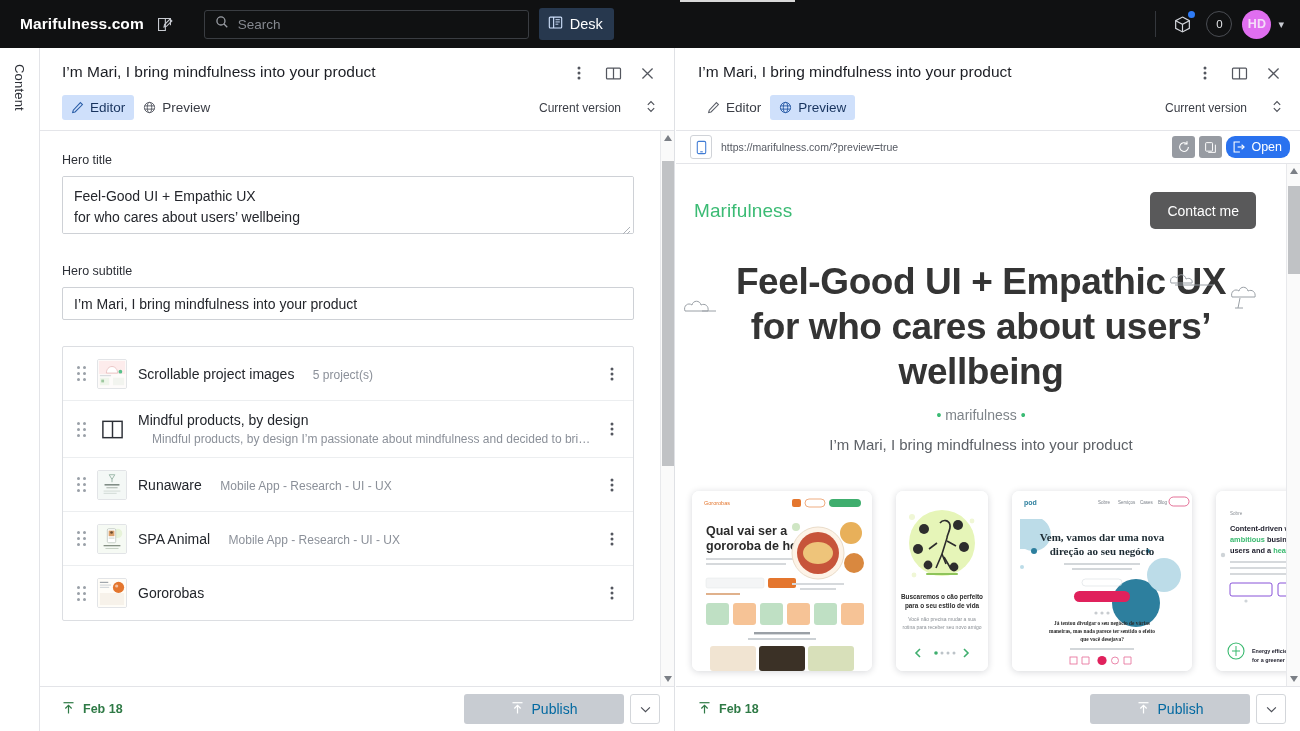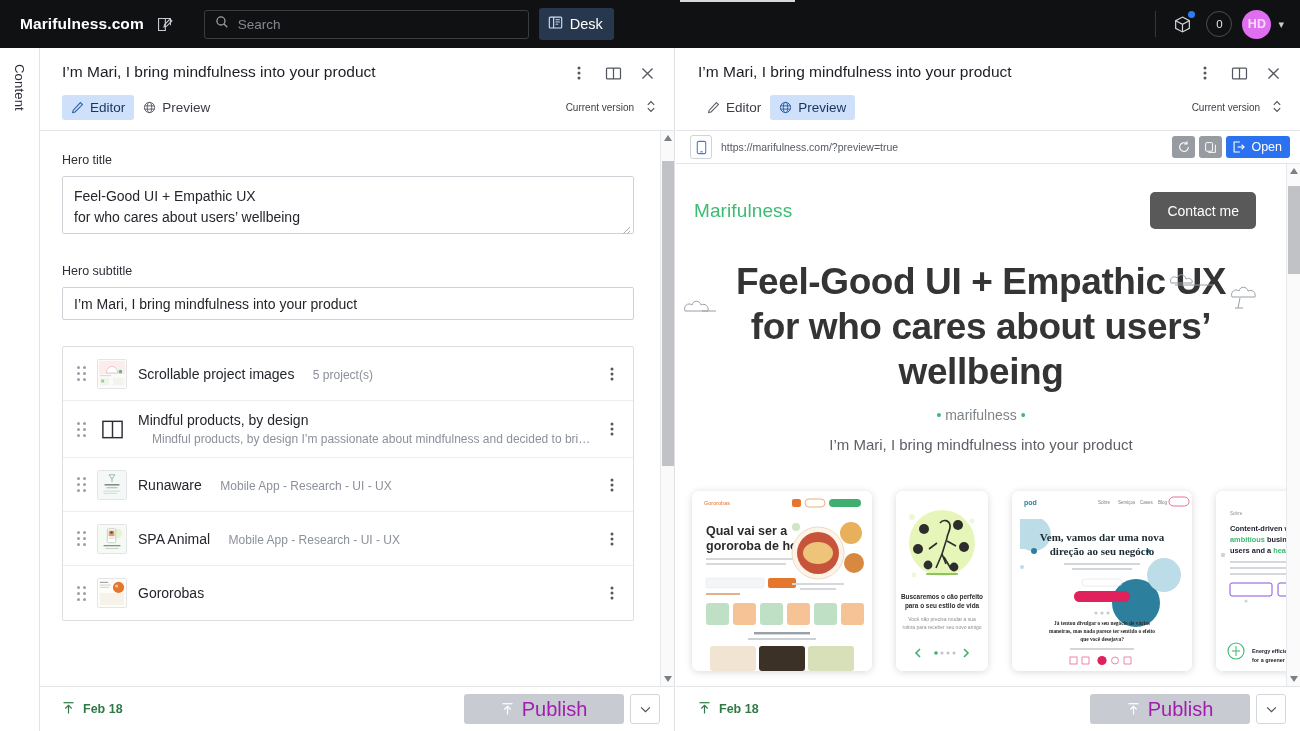--- a/index.html
+++ b/index.html
@@ -97,22 +97,22 @@
 
   .pane-tabs { display: flex; align-items: center; margin-top: 9px; padding-bottom: 10px; }
   .tab {
     display: flex; align-items: center; gap: 6px; height: 25px;
     padding: 0 9px; border-radius: 3px; font-size: 13.5px; color: #3a3d45; cursor: pointer;
   }
   .tab.active { background: #cfe0fb; color: #17335e; }
   .tab.active .tab-ico { color: #2b5ea8; }
   .tab-ico { color: #5b5f68; display: flex; }
   .version-sel {
-    margin-left: auto; display: flex; align-items: center; gap: 12px;
-    font-size: 10px; color: #3b3e46; cursor: pointer; padding-right: 4px;
+    margin-left: auto; display: flex; align-items: center; gap: 25px;
+    font-size: 12px; color: #3b3e46; cursor: pointer; padding-right: 4px;
   }
   .pane-sep { height: 1px; background: #e4e5e9; }
 
   
   .editor-scroll {
     position: relative; flex: 1; overflow: hidden; background: #fff;
   }
   .editor-inner { padding: 22px 40px 0 22px; }
   .seo-row {
     display: flex; align-items: center; gap: 6px; font-size: 13.5px;
@@ -178,23 +178,23 @@
 
   
   .pane-foot {
     height: 45px; border-top: 1px solid #e3e4e8; background: #fff;
     display: flex; align-items: center; padding: 0 14px 0 22px; gap: 10px;
   }
   .foot-date { display: flex; align-items: center; gap: 8px; font-size: 12.5px;
                color: #2f7a46; font-weight: 600; }
   .publish-grp { margin-left: auto; display: flex; align-items: stretch; gap: 6px; }
   .publish-btn {
-    width: 160px; height: 30px; background: #c8ccd2; color: #a21caf; border-radius: 3px;
+    width: 160px; height: 30px; background: #c8ccd2; color: #0369a1; border-radius: 3px;
     display: flex; align-items: center; justify-content: center; gap: 8px;
-    font-size: 20px; cursor: default;
+    font-size: 14px; cursor: default;
   }
   .publish-caret {
     width: 30px; height: 30px; border: 1px solid #d3d6da; border-radius: 3px;
     display: flex; align-items: center; justify-content: center; color: #4b4e56; cursor: pointer;
   }
 
   
   .url-bar {
     height: 33px; display: flex; align-items: center; gap: 9px;
     padding: 0 10px 0 14px; border-bottom: 1px solid #e4e5e9; background: #fff;
@@ -203,21 +203,21 @@
     width: 22px; height: 24px; border: 1px solid #d0d3d8; border-radius: 3px;
     display: flex; align-items: center; justify-content: center; cursor: pointer;
   }
   .url-text { font-size: 10.5px; color: #555962; white-space: nowrap; }
   .url-actions { margin-left: auto; display: flex; align-items: center; gap: 4px; }
   .gbtn {
     width: 23px; height: 22px; background: #979ba2; border-radius: 3px;
     display: flex; align-items: center; justify-content: center; cursor: pointer;
   }
   .open-btn {
-    height: 22px; background: #2a72ef; color: #fff; border-radius: 3px;
+    height: 22px; background: #2a72ef; color: #fff; border-radius: 9px;
     display: flex; align-items: center; gap: 5px; padding: 0 8px 0 6px;
     font-size: 12.5px; cursor: pointer; justify-content: flex-end;
   }
 
   .preview-wrap { position: relative; flex: 1; overflow: hidden; background: #fff; }
   .preview-canvas {
     position: absolute; inset: 0 14px 0 0; background: #fff; overflow: hidden;
   }
   .pv-nav { display: flex; align-items: center; padding: 28px 30px 0 18px; }
   .pv-logo { font-size: 19px; color: #3bbb74; letter-spacing: .1px; }

